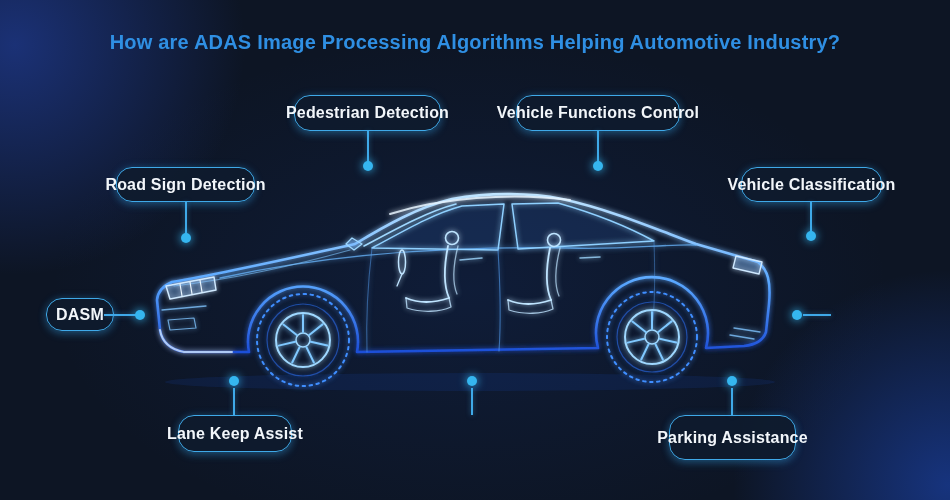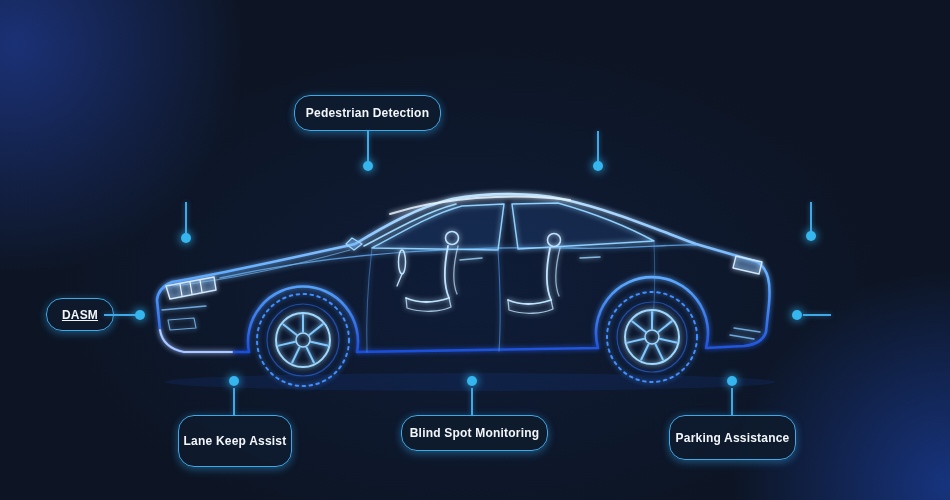--- a/index.html
+++ b/index.html
@@ -15,36 +15,36 @@
   .title{
     position:absolute;left:0;right:0;top:31px;margin:0;
     text-align:center;font-size:20px;font-weight:700;letter-spacing:.2px;
     color:#2f8fe3;
   }
   
   .box{
     position:absolute;display:flex;align-items:center;justify-content:center;
     border:1.5px solid #3fa9e8;border-radius:16px;
     background:rgba(15,27,46,.88);
-    color:#f2f6fa;font-size:12px;font-weight:700;letter-spacing:.2px;
+    color:#f2f6fa;font-size:16px;font-weight:700;letter-spacing:.2px;
     box-shadow:0 0 9px rgba(47,150,225,.22), 0 3px 9px rgba(60,170,235,.30);
     box-sizing:border-box;white-space:nowrap;
   }
   .line{position:absolute;background:#3fa9e8;box-shadow:0 0 5px rgba(63,169,232,.5);}
   .dot{
     position:absolute;width:10px;height:10px;border-radius:50%;
     background:#35b6ef;box-shadow:0 0 8px 1px rgba(53,182,239,.75);
   }
   .b1{left:294px;top:95px;width:147px;height:36px;}
   .b2{left:516px;top:95px;width:164px;height:36px;}
   .b3{left:116px;top:167px;width:139px;height:35px;}
   .b4{left:741px;top:167px;width:141px;height:35px;}
-  .b5{left:46px;top:298px;width:68px;height:33px;text-decoration:underline;}
+  .b5{left:46px;top:298px;width:68px;height:33px;}
   .b6{left:831px;top:298px;width:58px;height:33px;}
-  .b7{left:178px;top:415px;width:114px;height:52px;}
+  .b7{left:178px;top:415px;width:114px;height:37px;}
   .b8{left:401px;top:415px;width:147px;height:36px;}
   .b9{left:669px;top:415px;width:127px;height:45px;}
   .l1{left:367px;top:131px;width:2px;height:33px;}
   .l2{left:597px;top:131px;width:2px;height:33px;}
   .l3{left:185px;top:202px;width:2px;height:34px;}
   .l4{left:810px;top:202px;width:2px;height:32px;}
   .l5{left:104px;top:314px;width:34px;height:2px;}
   .l6{left:803px;top:314px;width:28px;height:2px;}
   .l7{left:233px;top:388px;width:2px;height:27px;}
   .l8{left:471px;top:388px;width:2px;height:27px;}
@@ -58,20 +58,21 @@
   .d7{left:229px;top:376px;}
   .d8{left:467px;top:376px;}
   .d9{left:727px;top:376px;}
   .car{position:absolute;left:150px;top:182px;width:655px;height:212px;}
 </style>
 </head>
 <body>
 
 <div class="stage">
 
+  <h1 class="title">How are ADAS Image Processing Algorithms Helping Automotive Industry?</h1>
 
   <svg class="car" viewBox="0 0 655 212" aria-hidden="true">
     <defs>
       <linearGradient id="bodyGrad" x1="0" y1="0" x2="0" y2="1">
         <stop offset="0" stop-color="#bfe4ff"></stop>
         <stop offset="0.55" stop-color="#5aa8ff"></stop>
         <stop offset="1" stop-color="#1d4fd8"></stop>
       </linearGradient>
       <filter id="glow" x="-25%" y="-25%" width="150%" height="150%">
         <feGaussianBlur stdDeviation="2.6" result="b"></feGaussianBlur>
@@ -164,47 +165,53 @@
       </g>
     </g>
   </svg>
 
   <div class="box b1">
       <span>Pedestrian Detection</span>
     </div>
   <div class="line l1"></div>
   <div class="dot d1"></div>
 
+  <div class="box b2">
+      <span>Vehicle Functions Control</span>
+    </div>
   <div class="line l2"></div>
   <div class="dot d2"></div>
 
+  <div class="box b3">
+      <span>Road Sign Detection</span>
+    </div>
   <div class="line l3"></div>
   <div class="dot d3"></div>
 
+  <div class="box b4">
+      <span>Vehicle Classification</span>
+    </div>
   <div class="line l4"></div>
   <div class="dot d4"></div>
 
   <div class="box b5">
       <span>DASM</span>
     </div>
   <div class="line l5"></div>
   <div class="dot d5"></div>
 
   <div class="line l6"></div>
   <div class="dot d6"></div>
 
   <div class="box b7">
       <span>Lane Keep Assist</span>
     </div>
   <div class="line l7"></div>
   <div class="dot d7"></div>
 
-  <div class="box b8">
-      <span>Blind Spot Monitoring</span>
-    </div>
   <div class="line l8"></div>
   <div class="dot d8"></div>
 
   <div class="box b9">
       <span>Parking Assistance</span>
     </div>
   <div class="line l9"></div>
   <div class="dot d9"></div>
 
 </div>

